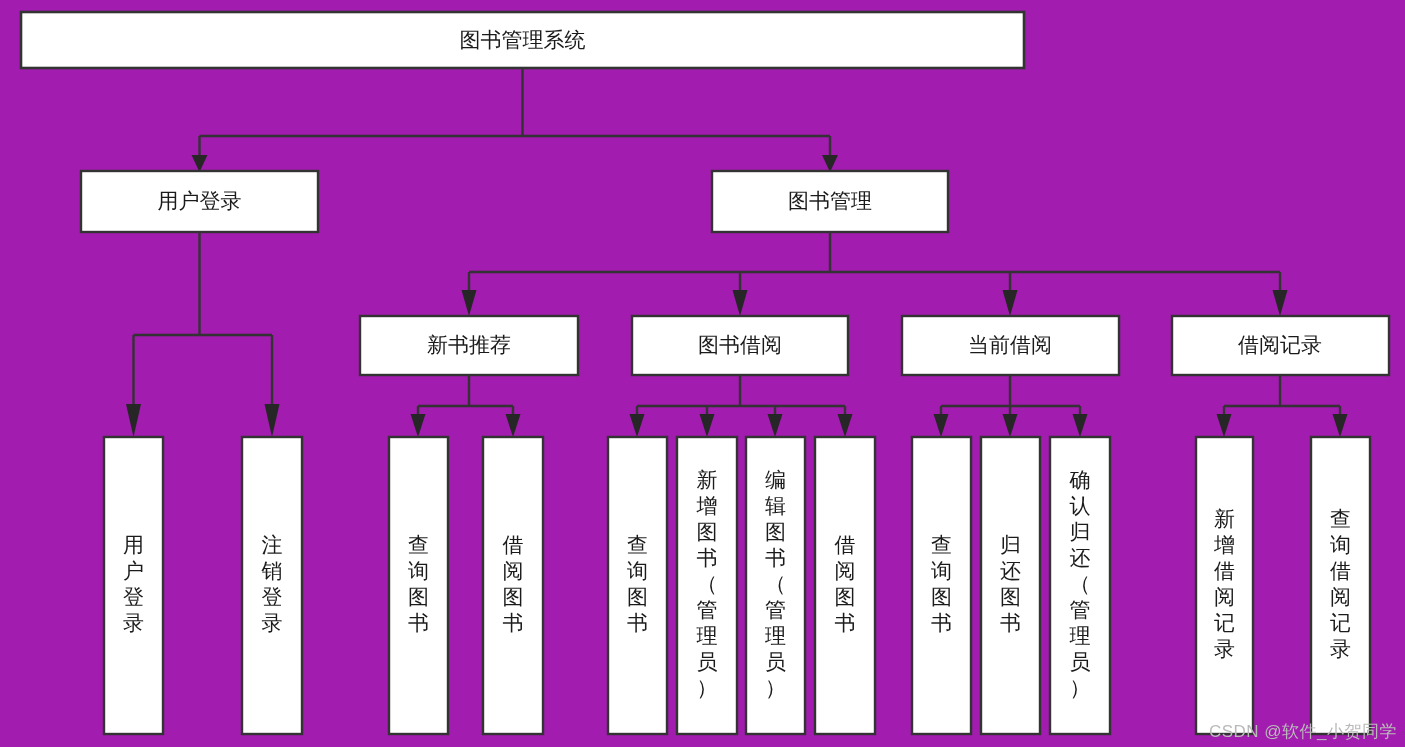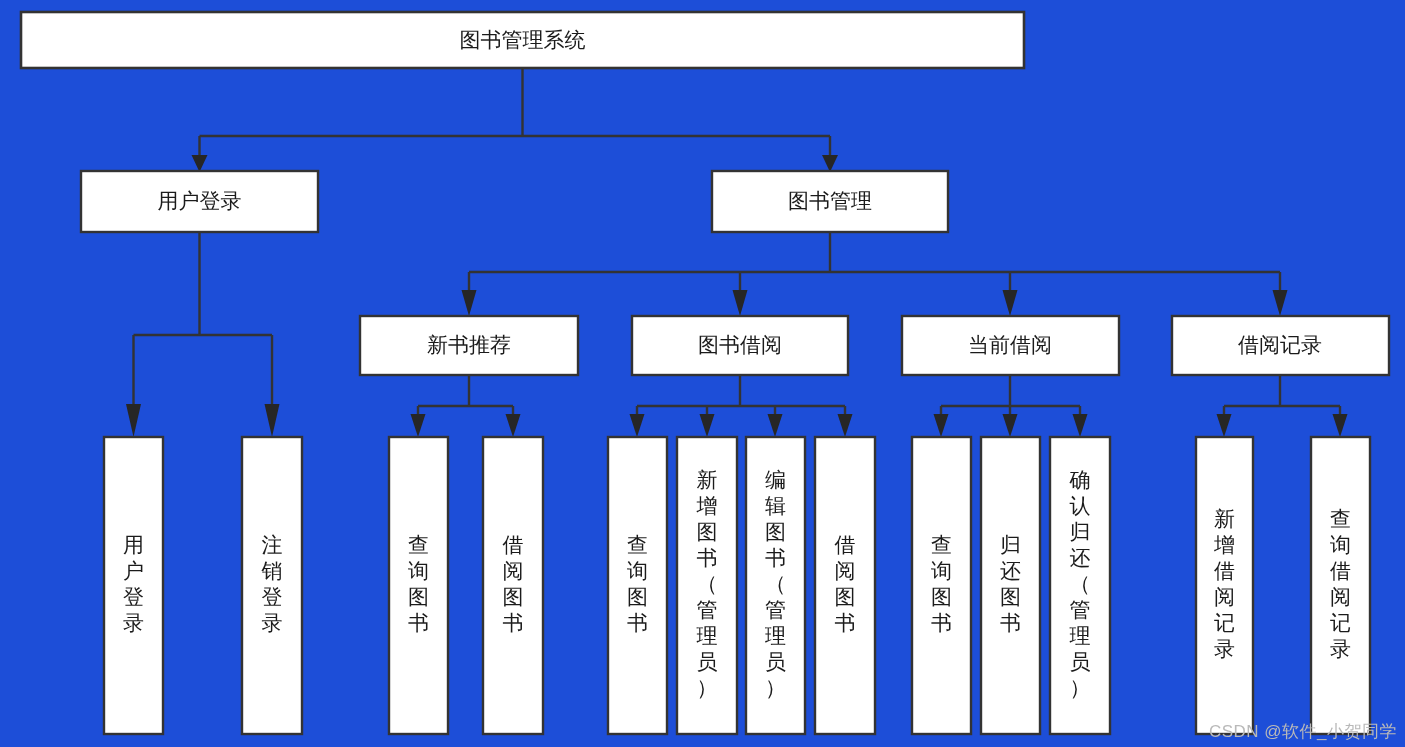--- a/index.html
+++ b/index.html
@@ -10,21 +10,21 @@
   body {
     width: 1405px;
     height: 747px;
     font-family: "Liberation Sans", sans-serif;
     overflow: hidden;
   }
   #diagram-root {
     position: relative;
     width: 1405px;
     height: 747px;
-    background: #1d4ed8;
+    background: #a21caf;
   }
   svg#chart-svg {
     position: absolute;
     left: 0;
     top: 0;
     width: 1405px;
     height: 747px;
     display: block;
   }
   .node-box {

